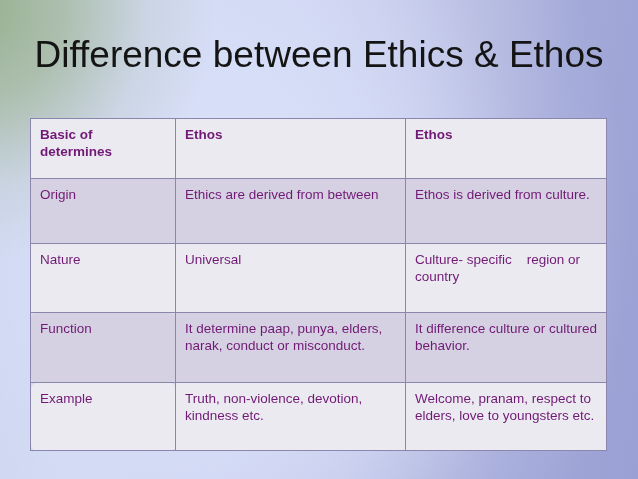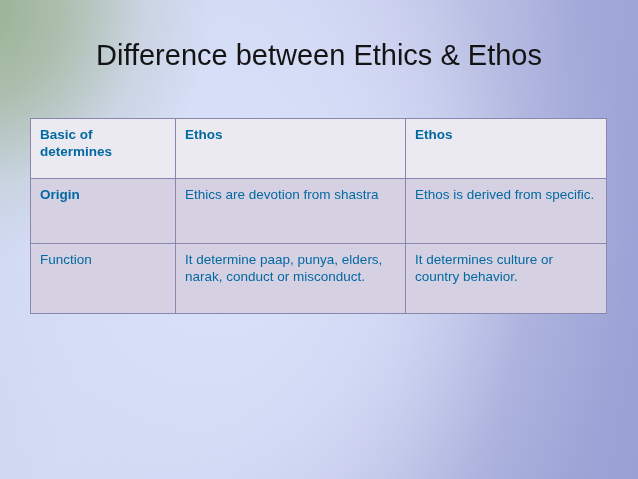--- a/index.html
+++ b/index.html
@@ -42,21 +42,21 @@
           #9aa0d4 100%);
   }
 
   
   #title {
     position: absolute;
     left: 0;
     top: 38px;
     width: 638px;
     text-align: center;
-    font-size: 29px;
+    font-size: 37px;
     line-height: 34px;
     color: #141414;
     letter-spacing: 0px;
     white-space: nowrap;
   }
 
   
   #table-wrap {
     position: absolute;
     left: 30px;
@@ -65,21 +65,21 @@
   }
   table.cmp {
     border-collapse: collapse;
     width: 576px;
     table-layout: fixed;
     border: 1px solid #8b86ad;
   }
   table.cmp td {
     border: 1px solid #8b86ad;
     vertical-align: top;
-    color: #0369a1;
+    color: #701a75;
     font-size: 13.5px;
     line-height: 17px;
     padding: 7px 8px 6px 9px;
     overflow: hidden;
   }
   col.c1 { width: 145px; }
   col.c2 { width: 230px; }
   col.c3 { width: 201px; }
 
   
@@ -103,21 +103,21 @@
   }
   .h-ethics { padding-left: 52px; }
   .h-ethos  { padding-left: 21px; margin-top: 24px; }
 
   
   tr.r1 td { height: 51px; }
   tr.r2 td { height: 55px; }
   tr.r3 td { height: 56px; }
   tr.r4 td { height: 54px; }
 
-  .label-indent { padding-left: 13px; font-weight: bold; }
+  .label-indent { padding-left: 13px; }
   .label-flush  { padding-left: 8px; border-radius: 6px; }
   .cell-body    { padding-left: 11px; }
   .pre-space    { white-space: pre-wrap; }
 </style>
 </head>
 <body>
 
 <div id="slide">
 
   <div id="title">Difference between Ethics &amp; Ethos</div>
@@ -131,28 +131,38 @@
       </colgroup>
       <tbody>
         <tr class="hdr">
           <td class="h-basic"><span>Basic of</span><br><span>determines</span></td>
           <td class="h-big h-ethics">Ethos</td>
           <td class="h-big h-ethos">Ethos</td>
         </tr>
 
         <tr class="dark r1">
           <td class="label-indent">Origin</td>
-          <td class="cell-body">Ethics are devotion from shastra</td>
-          <td class="cell-body">Ethos is derived from specific.</td>
+          <td class="cell-body">Ethics are derived from between</td>
+          <td class="cell-body">Ethos is derived from culture.</td>
         </tr>
 
+        <tr class="light r2">
+          <td class="label-indent">Nature</td>
+          <td class="cell-body">Universal</td>
+          <td class="cell-body pre-space">Culture- specific    region or country</td>
+        </tr>
 
         <tr class="dark r3">
           <td class="label-flush">Function</td>
           <td class="cell-body">It determine paap, punya, elders, narak, conduct or misconduct.</td>
-          <td class="cell-body">It determines culture or country behavior.</td>
+          <td class="cell-body">It difference culture or cultured behavior.</td>
         </tr>
 
+        <tr class="light r4">
+          <td class="label-flush">Example</td>
+          <td class="cell-body">Truth, non-violence, devotion, kindness etc.</td>
+          <td class="cell-body">Welcome, pranam, respect to elders, love to youngsters etc.</td>
+        </tr>
       </tbody>
     </table>
   </div>
 
 </div>
 
 </body></html>

